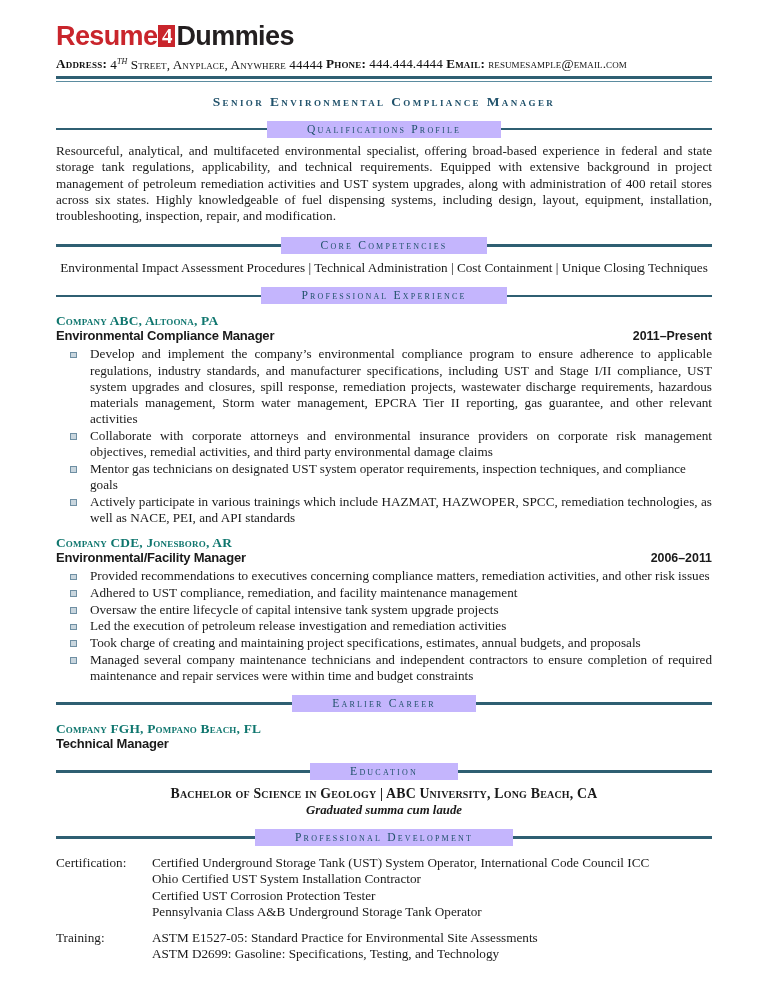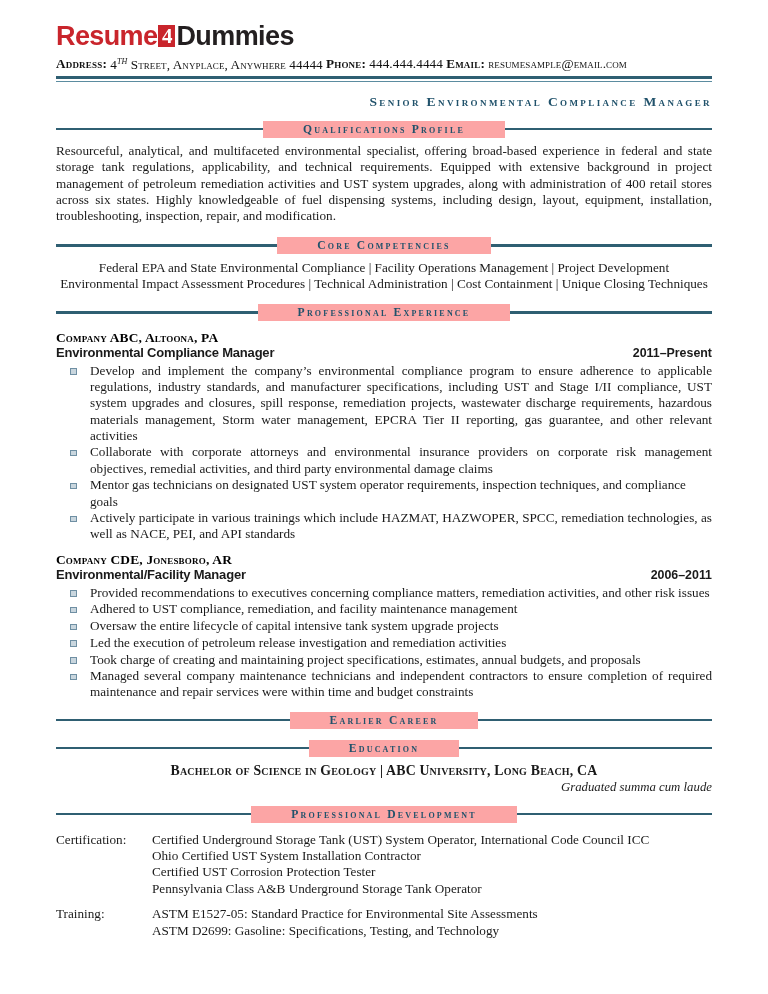--- a/index.html
+++ b/index.html
@@ -76,21 +76,21 @@
   .rule-double {
     margin-top: 3px;
     border-top: 3px solid #2f5f72;
     border-bottom: 1.5px solid #5b8ca0;
     height: 2px;
     background: #ffffff;
   }
 
   
   .doc-title {
-    text-align: right;
+    text-align: center;
     color: #21526b;
     font-variant: small-caps;
     font-weight: bold;
     font-size: 13.5px;
     letter-spacing: 2.4px;
     margin-top: 12px;
   }
 
   
   .section-head {
@@ -99,24 +99,24 @@
     margin-top: 11px;
     margin-bottom: 5px;
   }
   .section-head .bar {
     flex: 1 1 auto;
     height: 2.5px;
     background: #2f5f72;
   }
   .section-head .label {
     flex: 0 0 auto;
-    background: #fca5a5;
+    background: #c4b5fd;
     color: #21526b;
     font-variant: small-caps;
-    font-weight: bold;
+    font-weight: normal;
     font-size: 11.6px;
     letter-spacing: 2.2px;
     padding: 2px 40px 2px 40px;
     white-space: nowrap;
   }
 
   
   .profile {
     text-align: justify;
     font-size: 13.2px;
@@ -127,21 +127,21 @@
   .competencies {
     text-align: center;
     font-size: 13.2px;
     line-height: 16.6px;
     margin-top: 6px;
   }
 
   
   .job { margin-top: 9px; }
   .job-company {
-    color: #000000;
+    color: #0f766e;
     font-variant: small-caps;
     font-weight: bold;
     font-size: 13.4px;
     letter-spacing: 0.2px;
     line-height: 15px;
   }
   .job-row {
     display: flex;
     justify-content: space-between;
     align-items: flex-start;
@@ -187,24 +187,25 @@
   
   .edu-main {
     text-align: center;
     font-variant: small-caps;
     font-weight: bold;
     font-size: 13.8px;
     letter-spacing: 0.2px;
     margin-top: 6px;
   }
   .edu-sub {
-    text-align: right;
+    text-align: center;
     font-style: italic;
     font-size: 12.8px;
     margin-top: 1px;
+    font-weight: bold;
   }
 
   
   .dev-block {
     display: flex;
     margin-top: 9px;
   }
   .dev-label {
     flex: 0 0 96px;
     font-size: 13.2px;
@@ -248,21 +249,20 @@
     <span class="bar"></span>
   </div>
   <p class="profile">Resourceful, analytical, and multifaceted environmental specialist, offering broad-based experience in federal and state storage tank regulations, applicability, and technical requirements. Equipped with extensive background in project management of petroleum remediation activities and UST system upgrades, along with administration of 400 retail stores across six states. Highly knowledgeable of fuel dispensing systems, including design, layout, equipment, installation, troubleshooting, inspection, repair, and modification.</p>
 
   <div class="section-head">
     <span class="bar"></span>
     <span class="label">Core Competencies</span>
     <span class="bar"></span>
   </div>
   <div class="competencies">
-    <div>Federal EPA and State Environmental Compliance | Facility Operations Management | Project Development</div>
     <div>Environmental Impact Assessment Procedures | Technical Administration | Cost Containment | Unique Closing Techniques</div>
   </div>
 
   <div class="section-head">
     <span class="bar"></span>
     <span class="label">Professional Experience</span>
     <span class="bar"></span>
   </div>
 
   <div class="job">
@@ -293,20 +293,26 @@
       <li class="nojustify">Took charge of creating and maintaining project specifications, estimates, annual budgets, and proposals</li>
       <li>Managed several company maintenance technicians and independent contractors to ensure completion of required maintenance and repair services were within time and budget constraints</li>
     </ul>
   </div>
 
   <div class="section-head">
     <span class="bar"></span>
     <span class="label">Earlier Career</span>
     <span class="bar"></span>
   </div>
+  <div class="job">
+    <div class="job-company">Company FGH, Pompano Beach, FL</div>
+    <div class="job-row">
+      <span class="job-title">Technical Manager</span>
+    </div>
+  </div>
 
   <div class="section-head">
     <span class="bar"></span>
     <span class="label">Education</span>
     <span class="bar"></span>
   </div>
   <div class="edu-main">Bachelor of Science in Geology | ABC University, Long Beach, CA</div>
   <div class="edu-sub">Graduated summa cum laude</div>
 
   <div class="section-head">

